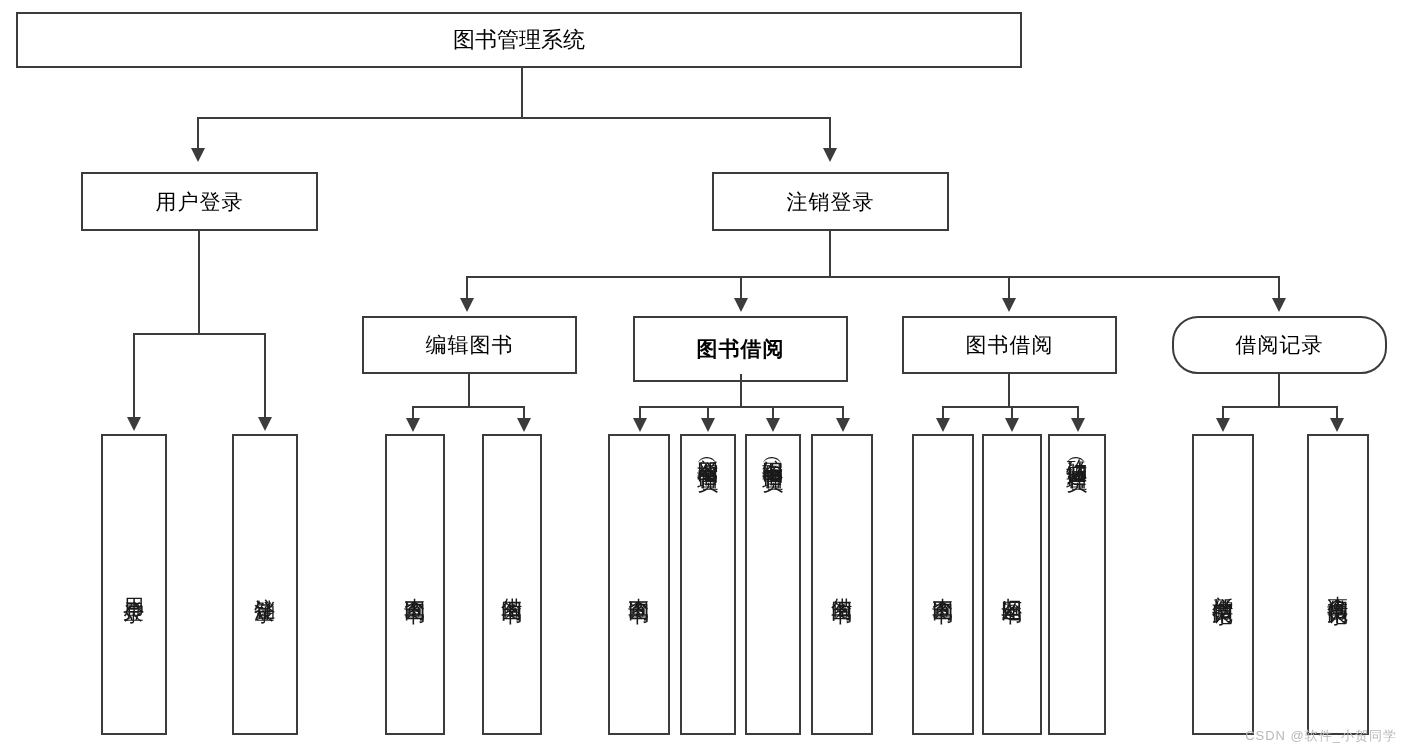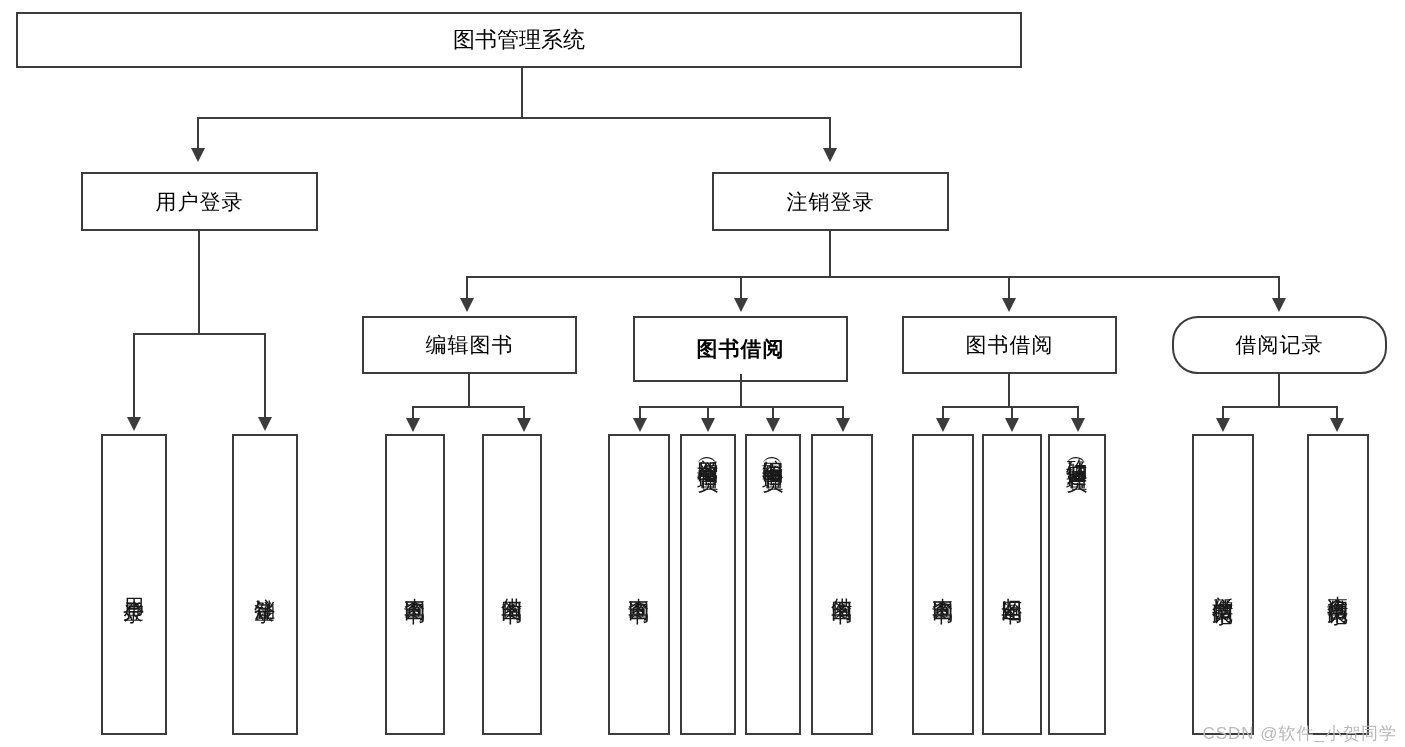--- a/index.html
+++ b/index.html
@@ -19,21 +19,21 @@
   .leaf.mid{align-items:center;padding-top:0;}
   .leaf.top{align-items:flex-start;}
 
   
   .ln{position:absolute;background:#3c3c3c;}
   .vln{width:2px;}
   .hln{height:2px;}
   .arrow{position:absolute;width:0;height:0;border-left:7px solid transparent;
          border-right:7px solid transparent;border-top:14px solid #3c3c3c;}
 
-  .wm{position:absolute;right:8px;bottom:2px;font-size:17px;color:#b9b9b9;
+  .wm{position:absolute;right:8px;bottom:2px;font-size:13px;color:#b9b9b9;
       letter-spacing:1px;white-space:nowrap;}
 </style>
 </head>
 <body>
 
 <div id="stage">
 
   <div class="node root" style="left:16px;top:12px;width:1006px;height:56px;">
     <span>图书管理系统</span>
   </div>

